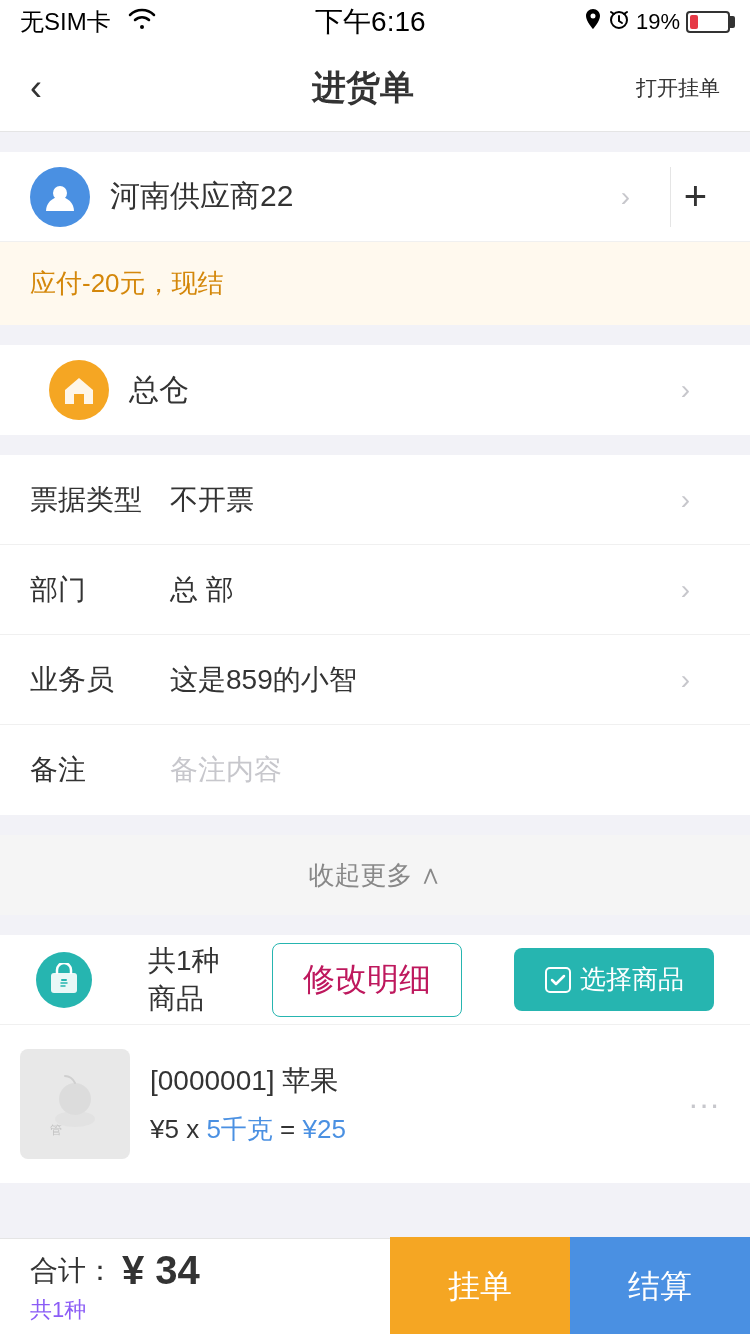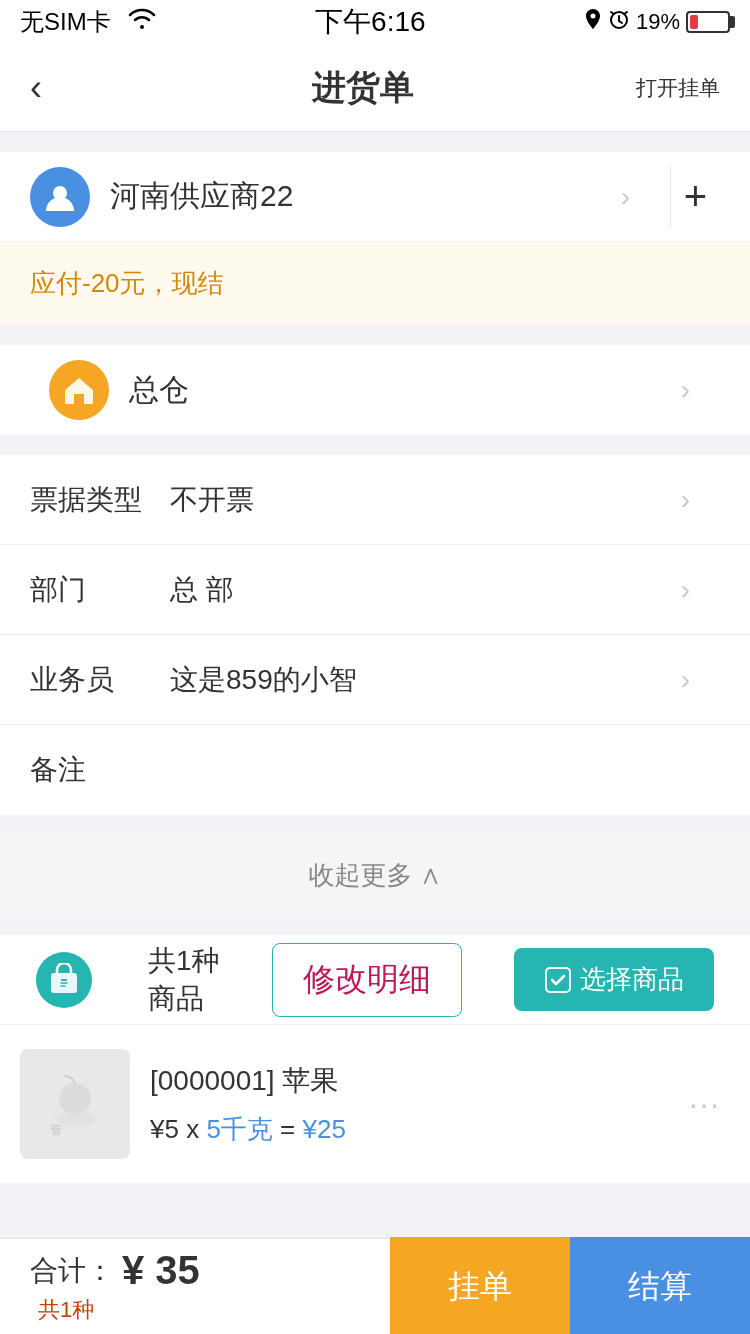--- a/index.html
+++ b/index.html
@@ -335,23 +335,22 @@
       align-items: center;
       gap: 8px;
     }
     .total-amount {
       font-size: 40px;
       font-weight: 700;
       color: #333;
     }
     .total-count {
       font-size: 22px;
-      color: #c2410c;
+      color: #8b5cf6;
       margin-top: 2px;
-      margin-left: 8px;
     }
     .btn-hang {
       width: 180px;
       height: 100px;
       background: #f5a623;
       color: #fff;
       font-size: 32px;
       display: flex;
       align-items: center;
       justify-content: center;
@@ -460,20 +459,21 @@
   </div>
 
   <div class="form-row">
     <span class="form-label">业务员</span>
     <span class="form-value">这是859的小智</span>
     <span class="chevron-right">›</span>
   </div>
 
   <div class="form-row">
     <span class="form-label">备注</span>
+    <span class="form-placeholder">备注内容</span>
   </div>
 </div>
 
 <div class="collapse-row">收起更多 ∧</div>
 
 <div class="white-card" style="margin-top:20px;">
   <div class="product-header">
     <div class="product-icon">
       <svg width="34" height="34" viewBox="0 0 34 34" fill="none">
         <rect x="4" y="10" width="26" height="20" rx="3" fill="#fff" opacity="0.9"></rect>
@@ -518,19 +518,19 @@
     <span class="product-more">···</span>
   </div>
 </div>
 
 <div class="spacer"></div>
 
 <div class="bottom-bar">
   <div class="total-section">
     <div class="total-label">
       <span>合计：</span>
-      <span class="total-amount">¥ 35</span>
+      <span class="total-amount">¥ 34</span>
     </div>
     <div class="total-count">共1种</div>
   </div>
   <div class="btn-hang">挂单</div>
   <div class="btn-checkout">结算</div>
 </div>
 
 </body></html>

